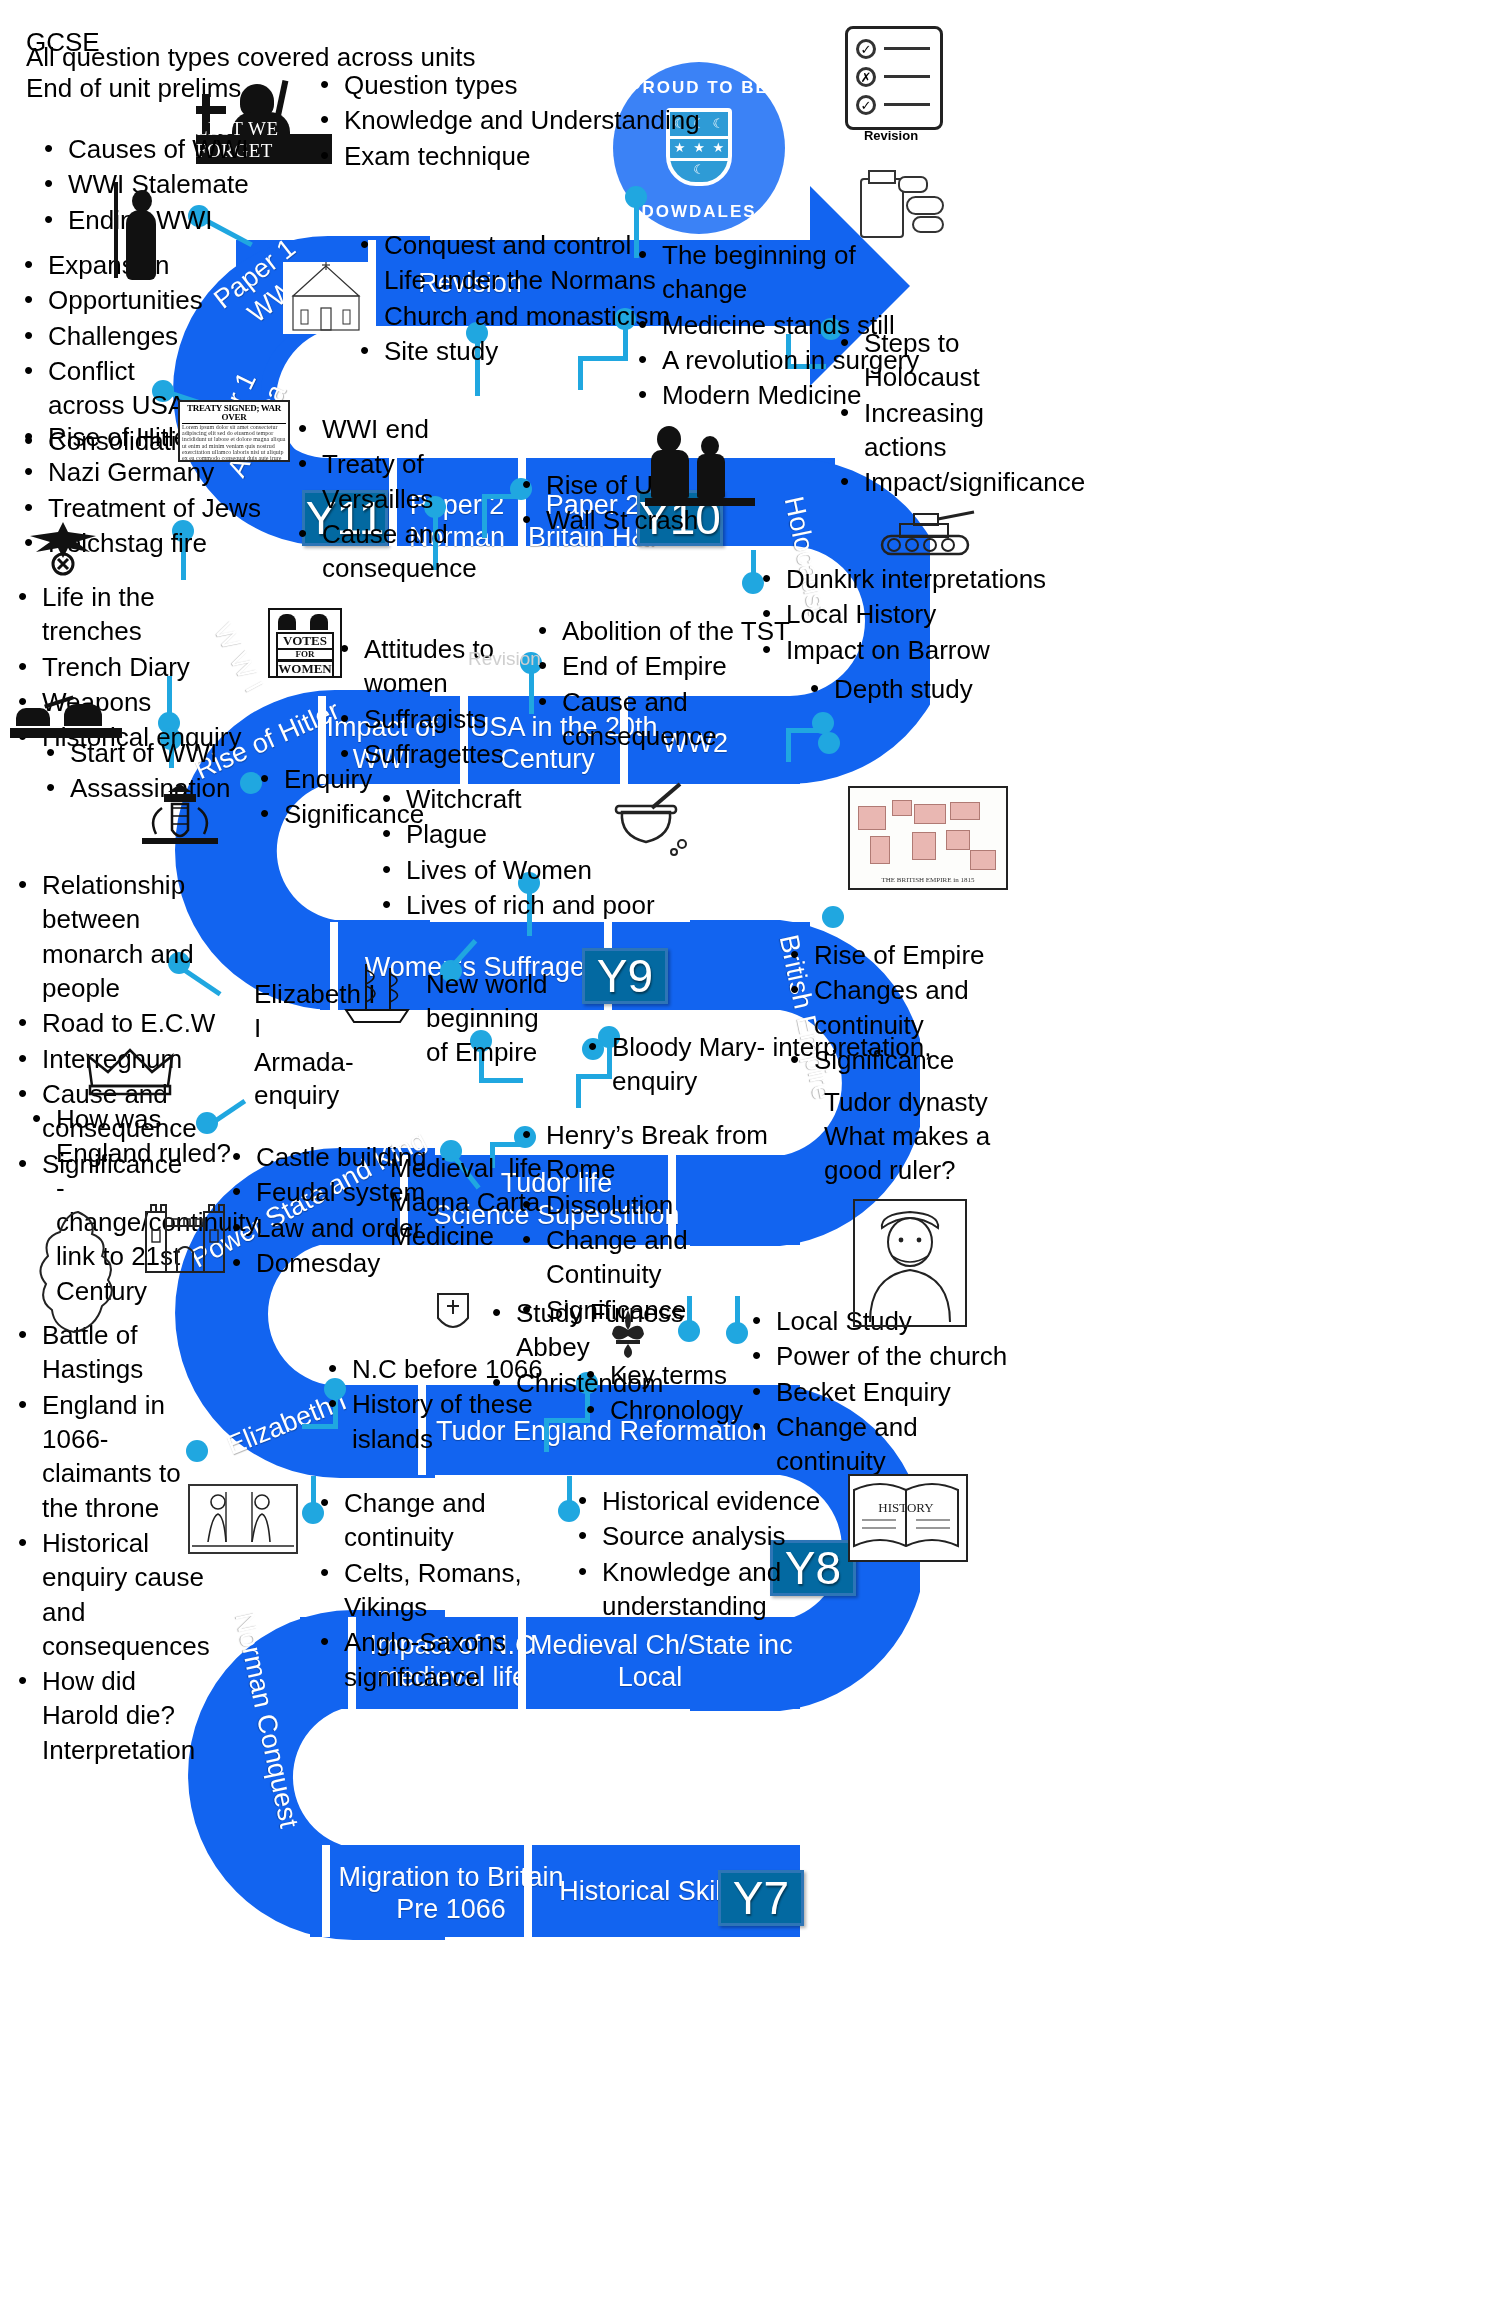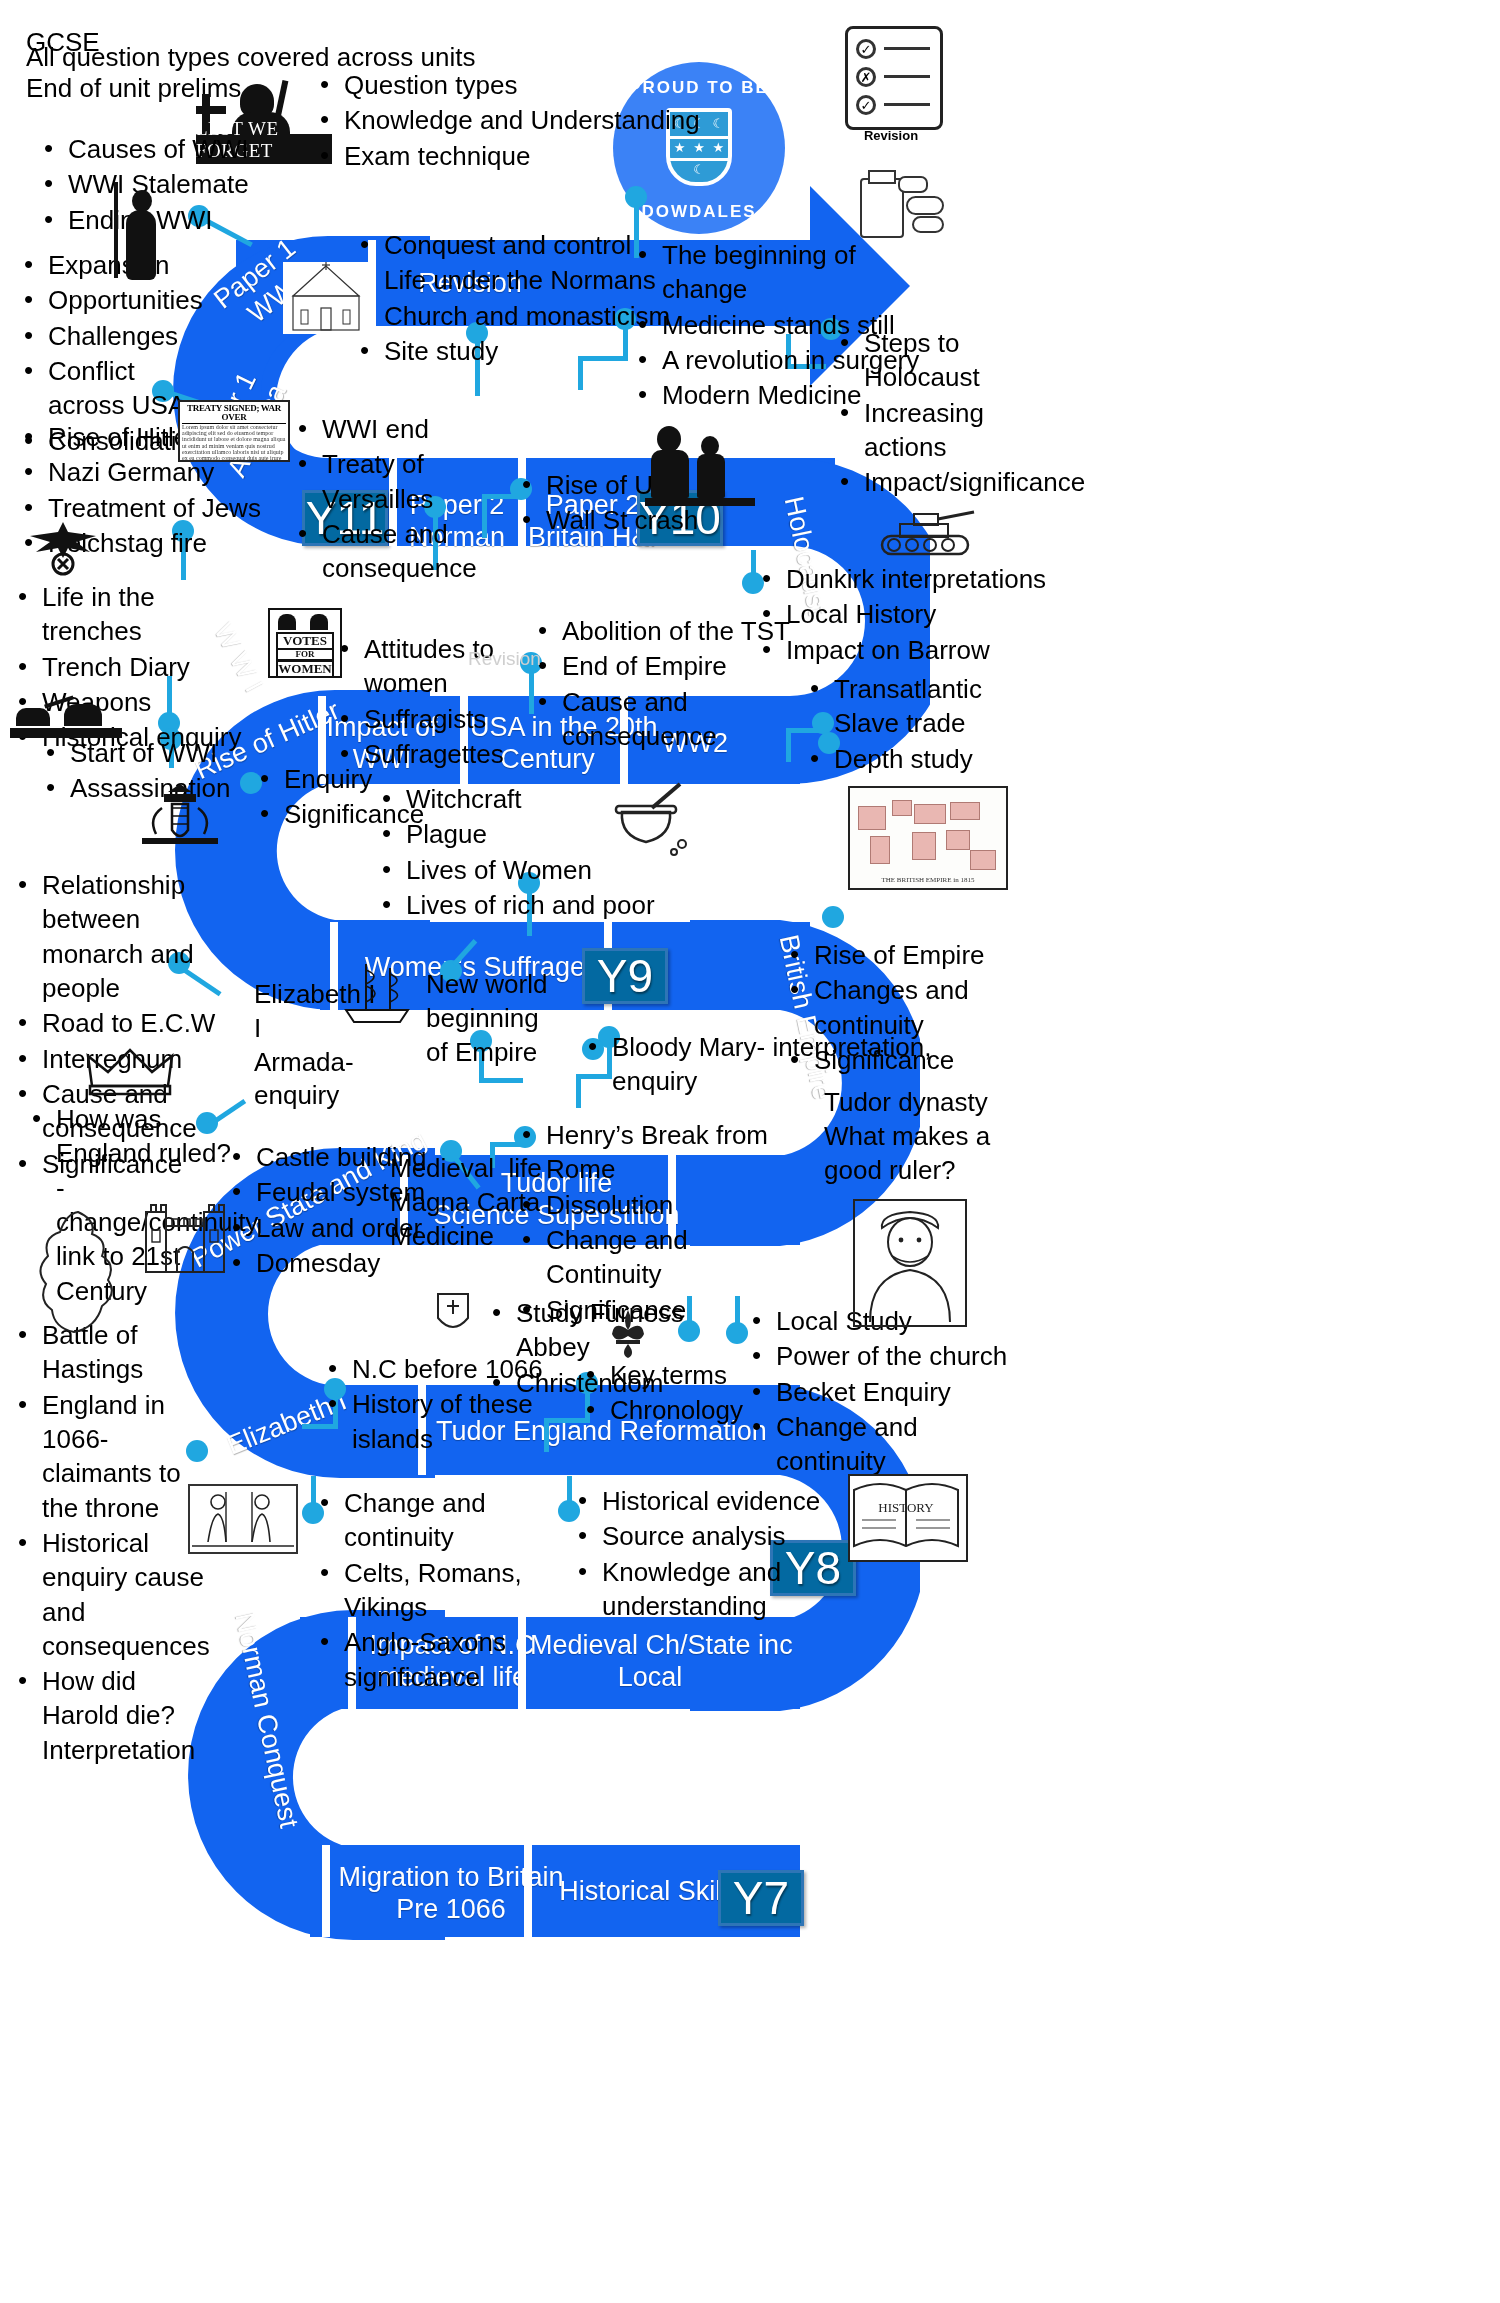--- a/index.html
+++ b/index.html
@@ -477,21 +477,20 @@
     <li>Suffragettes</li>
   </ul>
 
   <ul class="bl" style="left:528px;top:614px;width:300px;">
     <li>Abolition of the TST</li>
     <li>End of Empire</li>
     <li>Cause and consequence</li>
   </ul>
 
   <ul class="bl" style="left:800px;top:672px;width:220px;">
-    <li>Transatlantic Slave trade</li>
     <li>Depth study</li>
   </ul>
 
   <ul class="bl" style="left:250px;top:762px;width:190px;">
     <li>Enquiry</li>
     <li>Significance</li>
   </ul>
 
   <ul class="bl" style="left:372px;top:782px;width:300px;">
     <li>Witchcraft</li>

